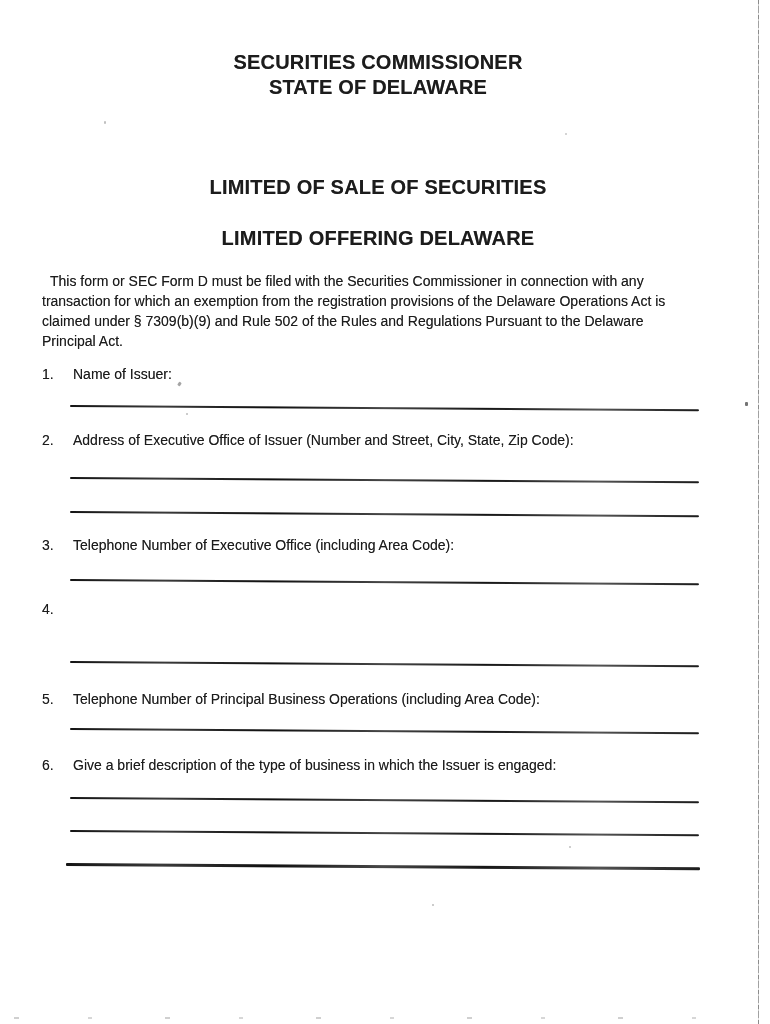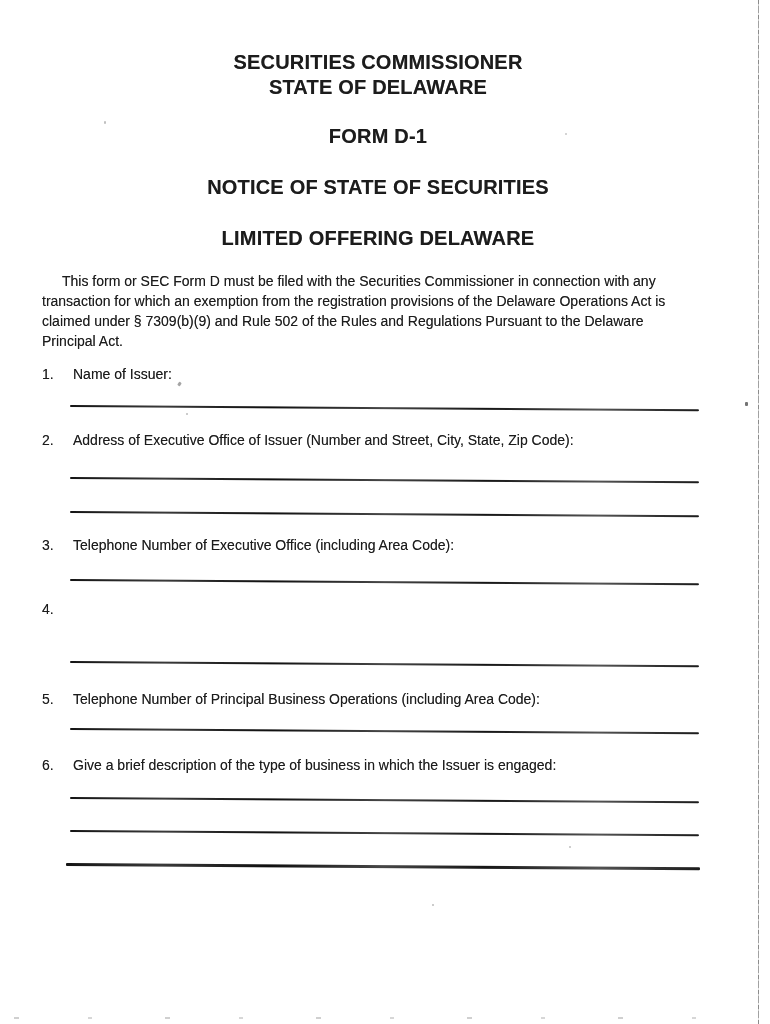--- a/index.html
+++ b/index.html
@@ -23,21 +23,21 @@
   }
   .h-agency1{top:51px;}
   .h-agency2{top:76px;}
   .h-form{top:125px;}
   .h-title1{top:176px;}
   .h-title2{top:201px;}
   .h-title3{top:227px;}
   
   .para{position:absolute;left:42px;top:271px;font-size:14px;line-height:20px;}
   .para .pline{white-space:nowrap;}
-  .para .indent{margin-left:20px;}
+  .para .indent{margin-left:8px;}
   
   .item{position:absolute;left:0;top:0;width:770px;height:0;font-size:14px;line-height:19px;}
   .item .num{position:absolute;left:42px;top:0;}
   .item .lbl{position:absolute;left:73px;top:0;white-space:nowrap;}
   .i1{top:365px;} .i2{top:431px;} .i3{top:536px;} .i4{top:600px;} .i5{top:690px;} .i6{top:756px;}
   
   .rule{
     position:absolute;left:70px;width:629px;height:2px;
     transform:rotate(0.38deg);transform-origin:left center;
     border-radius:1px;
@@ -68,22 +68,21 @@
   .sp6{left:569px;top:846px;width:2px;height:2px;opacity:.55;}
   .sp7{left:432px;top:904px;width:2px;height:2px;opacity:.6;}
 </style>
 </head>
 <body>
 
 <div class="page">
 
   <div class="hline h-agency1">SECURITIES COMMISSIONER</div>
   <div class="hline h-agency2">STATE OF DELAWARE</div>
-  <div class="hline h-form">FORM D-1</div>
-  <div class="hline h-title1">NOTICE OF STATE OF SECURITIES</div>
+  <div class="hline h-title1">LIMITED OF SALE OF SECURITIES</div>
   <div class="hline h-title3">LIMITED OFFERING DELAWARE</div>
 
   <div class="para">
     <div class="pline indent">This form or SEC Form D must be filed with the Securities Commissioner in connection with any</div>
     <div class="pline">transaction for which an exemption from the registration provisions of the Delaware Operations Act is</div>
     <div class="pline">claimed under § 7309(b)(9) and Rule 502 of the Rules and Regulations Pursuant to the Delaware</div>
     <div class="pline">Principal Act.</div>
   </div>
 
   <div class="item i1">

